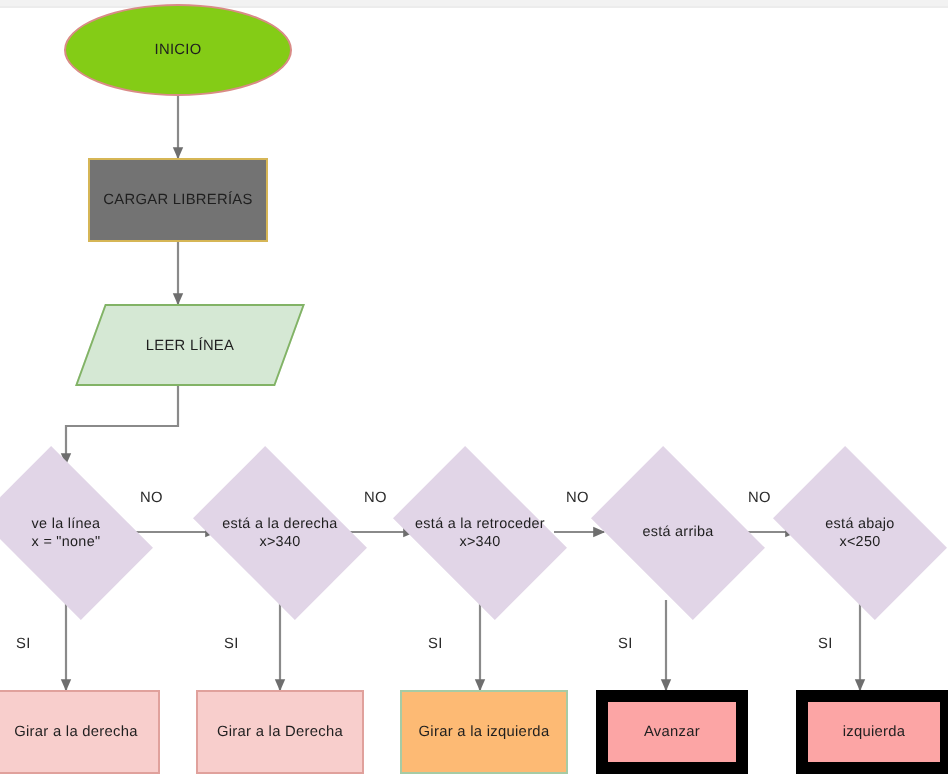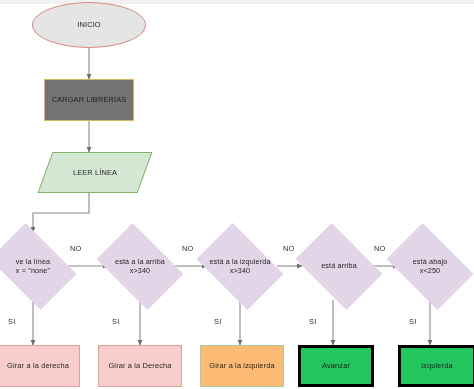--- a/index.html
+++ b/index.html
@@ -39,21 +39,21 @@
     justify-content: center;
     text-align: center;
     color: #1f1f1f;
     font-size: 7.4px;
     line-height: 1.32;
     letter-spacing: .15px;
   }
   
   .ellipse {
     border-radius: 50%;
-    background: #e5e5e5;
+    background: #84cc16;
     border: 1px solid #d98b86;
   }
   
   .box-yellow {
     background: #737373;
     border: 1px solid #d6b656;
   }
   
   .para-wrap { background: transparent; border: none; }
   .para-shape {
@@ -83,21 +83,21 @@
   .diamond-label {
     position: relative;
     z-index: 2;
     width: 128%;
     font-size: 7.2px;
     line-height: 1.28;
   }
   
   .box-red   { background: #f8cecc; border: 1px solid #e0a19c; }
   .box-green { background: #fdba74; border: 1px solid #a7cba4; }
-  .box-blue  { background: #22c55e; border: 3px solid #000000; }
+  .box-blue  { background: #fca5a5; border: 6px solid #000000; }
 
   .edge-label {
     position: absolute;
     font-size: 7.4px;
     color: #2b2b2b;
     letter-spacing: .2px;
     white-space: nowrap;
   }
 </style>
 </head>
@@ -149,29 +149,29 @@
     <div class="diamond-shape"></div>
     <div class="diamond-label">
       <div>ve la línea</div>
       <div>x = "none"</div>
     </div>
   </div>
 
   <div class="node diamond-wrap" style="left:92px; top:232px; width:96px; height:68px;">
     <div class="diamond-shape"></div>
     <div class="diamond-label">
-      <div>está a la arriba</div>
+      <div>está a la derecha</div>
       <div>x&gt;340</div>
     </div>
   </div>
 
   <div class="node diamond-wrap" style="left:192px; top:232px; width:96px; height:68px;">
     <div class="diamond-shape"></div>
     <div class="diamond-label">
-      <div>está a la izquierda</div>
+      <div>está a la retroceder</div>
       <div>x&gt;340</div>
     </div>
   </div>
 
   <div class="node diamond-wrap" style="left:291px; top:232px; width:96px; height:68px;">
     <div class="diamond-shape"></div>
     <div class="diamond-label">
       <div>está arriba</div>
     </div>
   </div>

